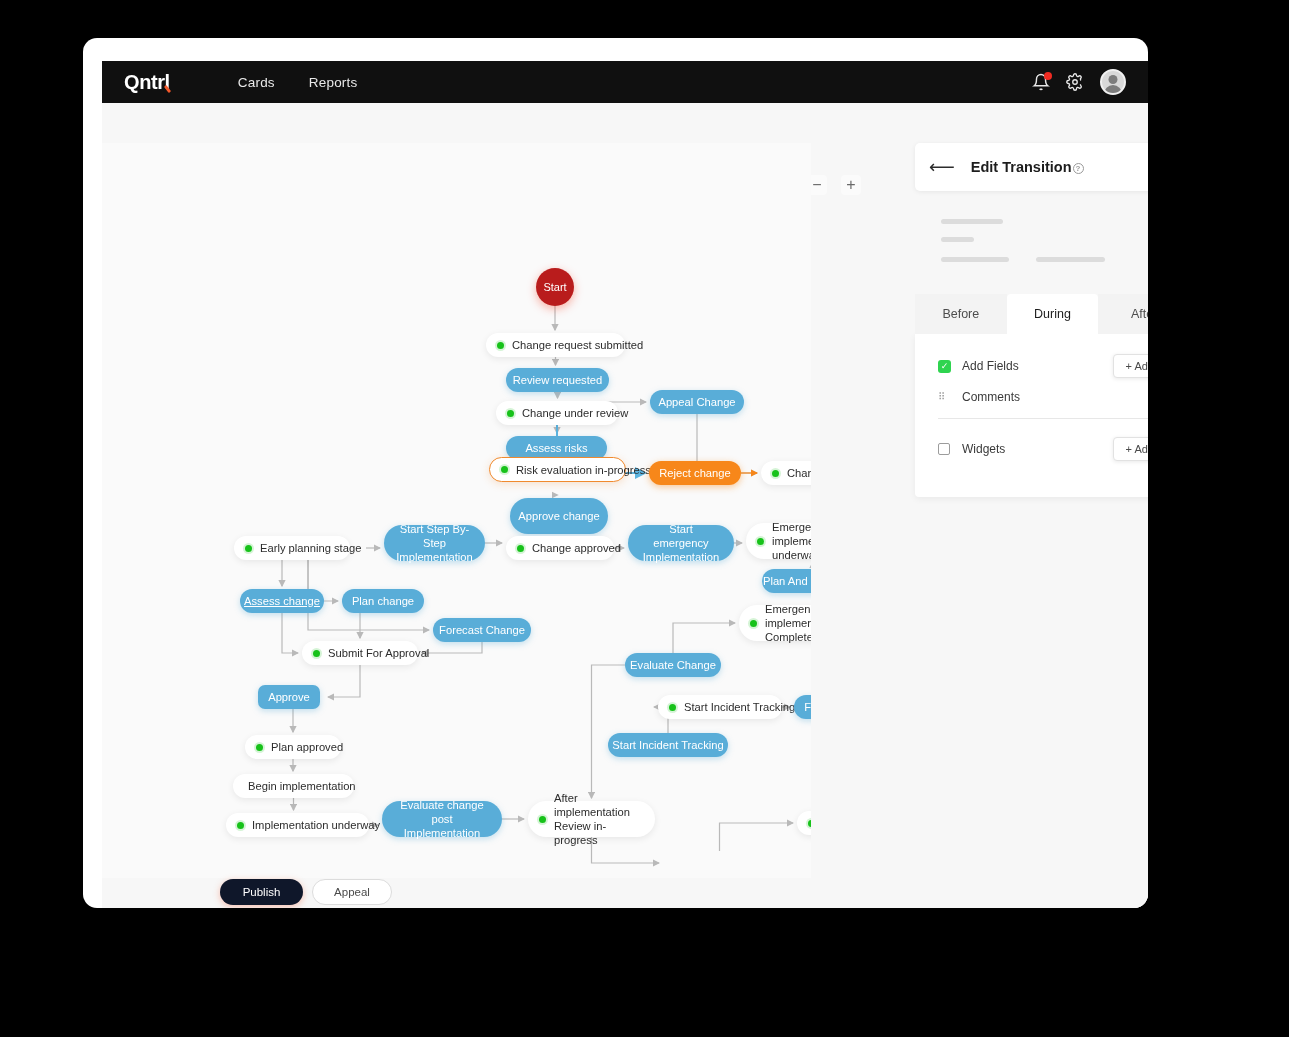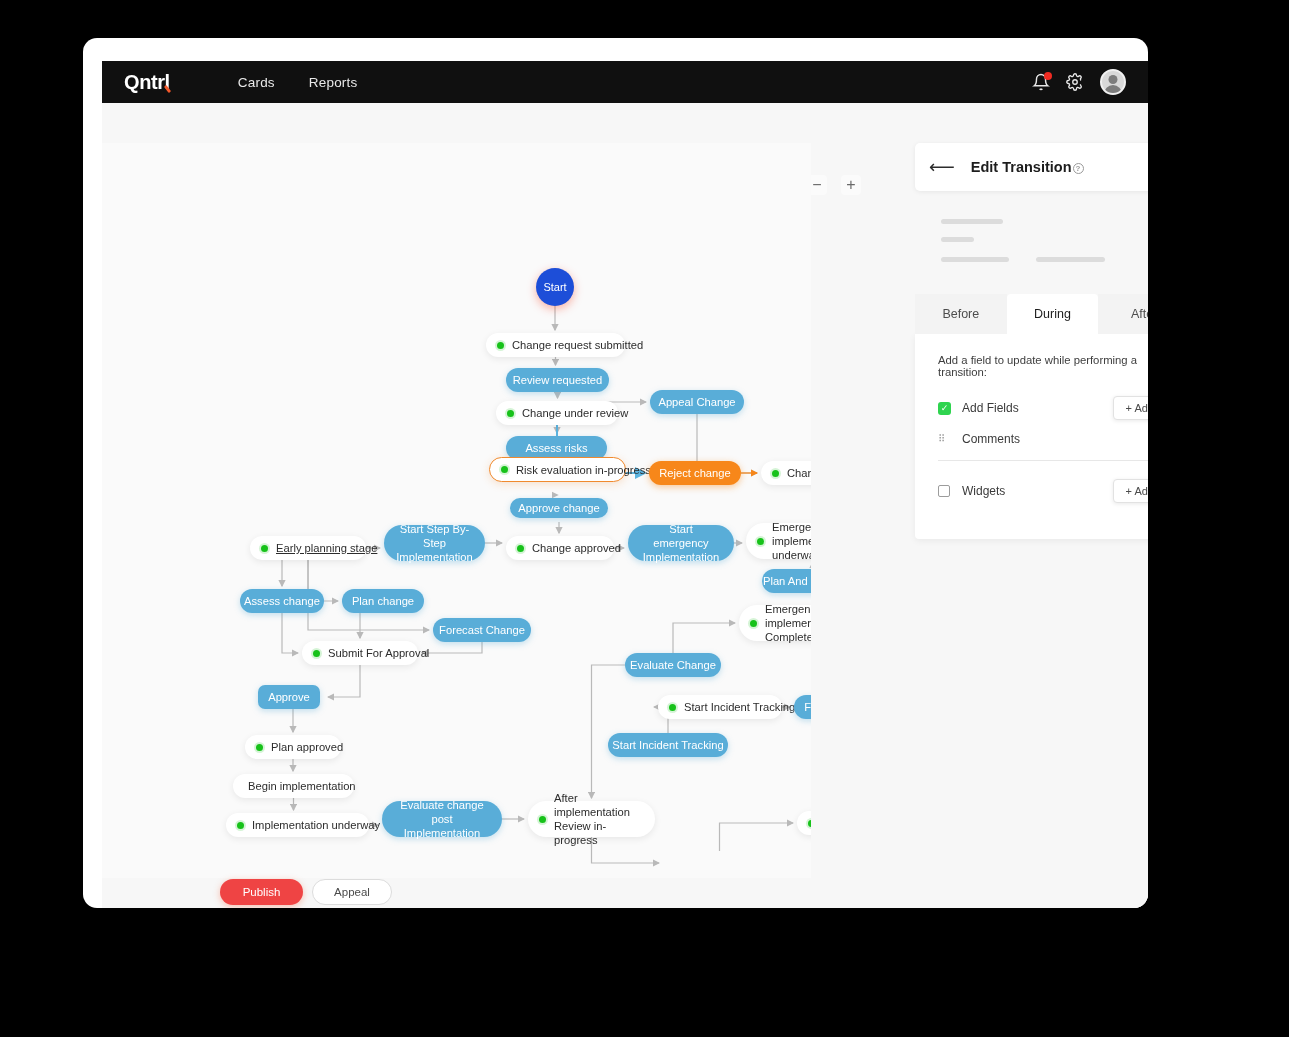--- a/index.html
+++ b/index.html
@@ -142,40 +142,40 @@
     box-shadow: 0 2px 6px rgba(89,173,216,.35);
   }
   .node.trans.selected-trans {
     background: #f7871a;
     box-shadow: 0 2px 7px rgba(247,135,26,.45);
   }
   .node.two-line { align-items: center; }
   .node.two-line .lbl { white-space: normal; }
   #node-start {
     position: absolute; border-radius: 50%;
-    background: #1d4ed8; color: #fff;
+    background: #b91c1c; color: #fff;
     display: flex; align-items: center; justify-content: center;
     font-size: 11px; cursor: pointer;
     box-shadow: 0 3px 10px rgba(246,38,0,.35);
   }
 
   
   #footer {
     position: absolute; left: 0; top: 775px;
     width: 1046px; height: 30px;
     background: #f7f7f7;
   }
   .btn-pill {
     position: absolute; height: 26px; border-radius: 13px;
     display: flex; align-items: center; justify-content: center;
     font-size: 11.5px; cursor: pointer;
   }
   #btn-publish {
     left: 118px; top: 1px; width: 83px;
-    background: #ef4444; color: #fff;
+    background: #0f172a; color: #fff;
     box-shadow: 0 2px 7px rgba(244,85,43,.35);
   }
   #btn-cancel {
     left: 210px; top: 1px; width: 80px;
     background: #fff; color: #4a4a4a;
     border: 1px solid #dcdcdc;
   }
 
   
   #side-panel {
@@ -373,49 +373,49 @@
           <div class="node trans" style="left: 548px; top: 247px; width: 94px; height: 24px;">
             <span class="lbl">Appeal Change</span>
           </div>
           <div class="node trans selected-trans" style="left: 547px; top: 318px; width: 92px; height: 24px;">
             <span class="lbl">Reject change</span>
           </div>
           <div class="node state" style="left: 659px; top: 318px; width: 104px; height: 24px;">
             <span class="dot"></span>
             <span class="lbl">Change Rejected</span>
           </div>
-          <div class="node trans" style="left: 408px; top: 355px; width: 98px; height: 20px;">
+          <div class="node trans" style="left: 408px; top: 355px; width: 98px; height: 36px;">
             <span class="lbl">Approve change</span>
           </div>
           <div class="node state" style="left: 404px; top: 393px; width: 108px; height: 24px;">
             <span class="dot"></span>
             <span class="lbl">Change approved</span>
           </div>
-          <div class="node state" style="left: 148px; top: 393px; width: 116px; height: 24px; text-decoration: underline;">
+          <div class="node state" style="left: 132px; top: 393px; width: 116px; height: 24px;">
             <span class="dot"></span>
             <span class="lbl">Early planning stage</span>
           </div>
           <div class="node trans two-line" style="left: 282px; top: 382px; width: 101px; height: 36px;">
             <span class="lbl">Start Step By-Step Implementation</span>
           </div>
           <div class="node trans two-line" style="left: 526px; top: 382px; width: 106px; height: 36px;">
             <span class="lbl">Start emergency Implementation</span>
           </div>
           <div class="node state two-line" style="left: 644px; top: 380px; width: 145px; height: 36px;">
             <span class="dot"></span>
             <span class="lbl">Emergency implementation underway</span>
           </div>
           <div class="node trans" style="left: 660px; top: 426px; width: 102px; height: 24px;">
             <span class="lbl">Plan And Implement</span>
           </div>
           <div class="node state two-line" style="left: 637px; top: 462px; width: 152px; height: 36px;">
             <span class="dot"></span>
             <span class="lbl">Emergency implementation Complete</span>
           </div>
-          <div class="node trans" style="left: 138px; top: 446px; width: 84px; height: 24px;">
+          <div class="node trans" style="left: 138px; top: 446px; width: 84px; height: 24px; text-decoration: underline;">
             <span class="lbl">Assess change</span>
           </div>
           <div class="node trans" style="left: 240px; top: 446px; width: 82px; height: 24px;">
             <span class="lbl">Plan change</span>
           </div>
           <div class="node trans" style="left: 331px; top: 475px; width: 98px; height: 24px;">
             <span class="lbl">Forecast Change</span>
           </div>
           <div class="node state" style="left: 200px; top: 498px; width: 116px; height: 24px;">
             <span class="dot"></span>
@@ -486,21 +486,20 @@
         </div>
       </div>
 
       <div id="panel-tabs">
         <div class="tab">Before</div>
         <div class="tab active">During</div>
         <div class="tab">After</div>
       </div>
 
       <div id="panel-content">
-        <div id="panel-hint">Add a field to update while performing a transition:</div>
 
         <div class="field-row">
           <span class="cb-on">✓</span>
           <span>Add Fields</span>
           <span class="add-btn">+ Add</span>
         </div>
 
         <div class="field-row">
           <span class="drag-handle">⠿</span>
           <span>Comments</span>

